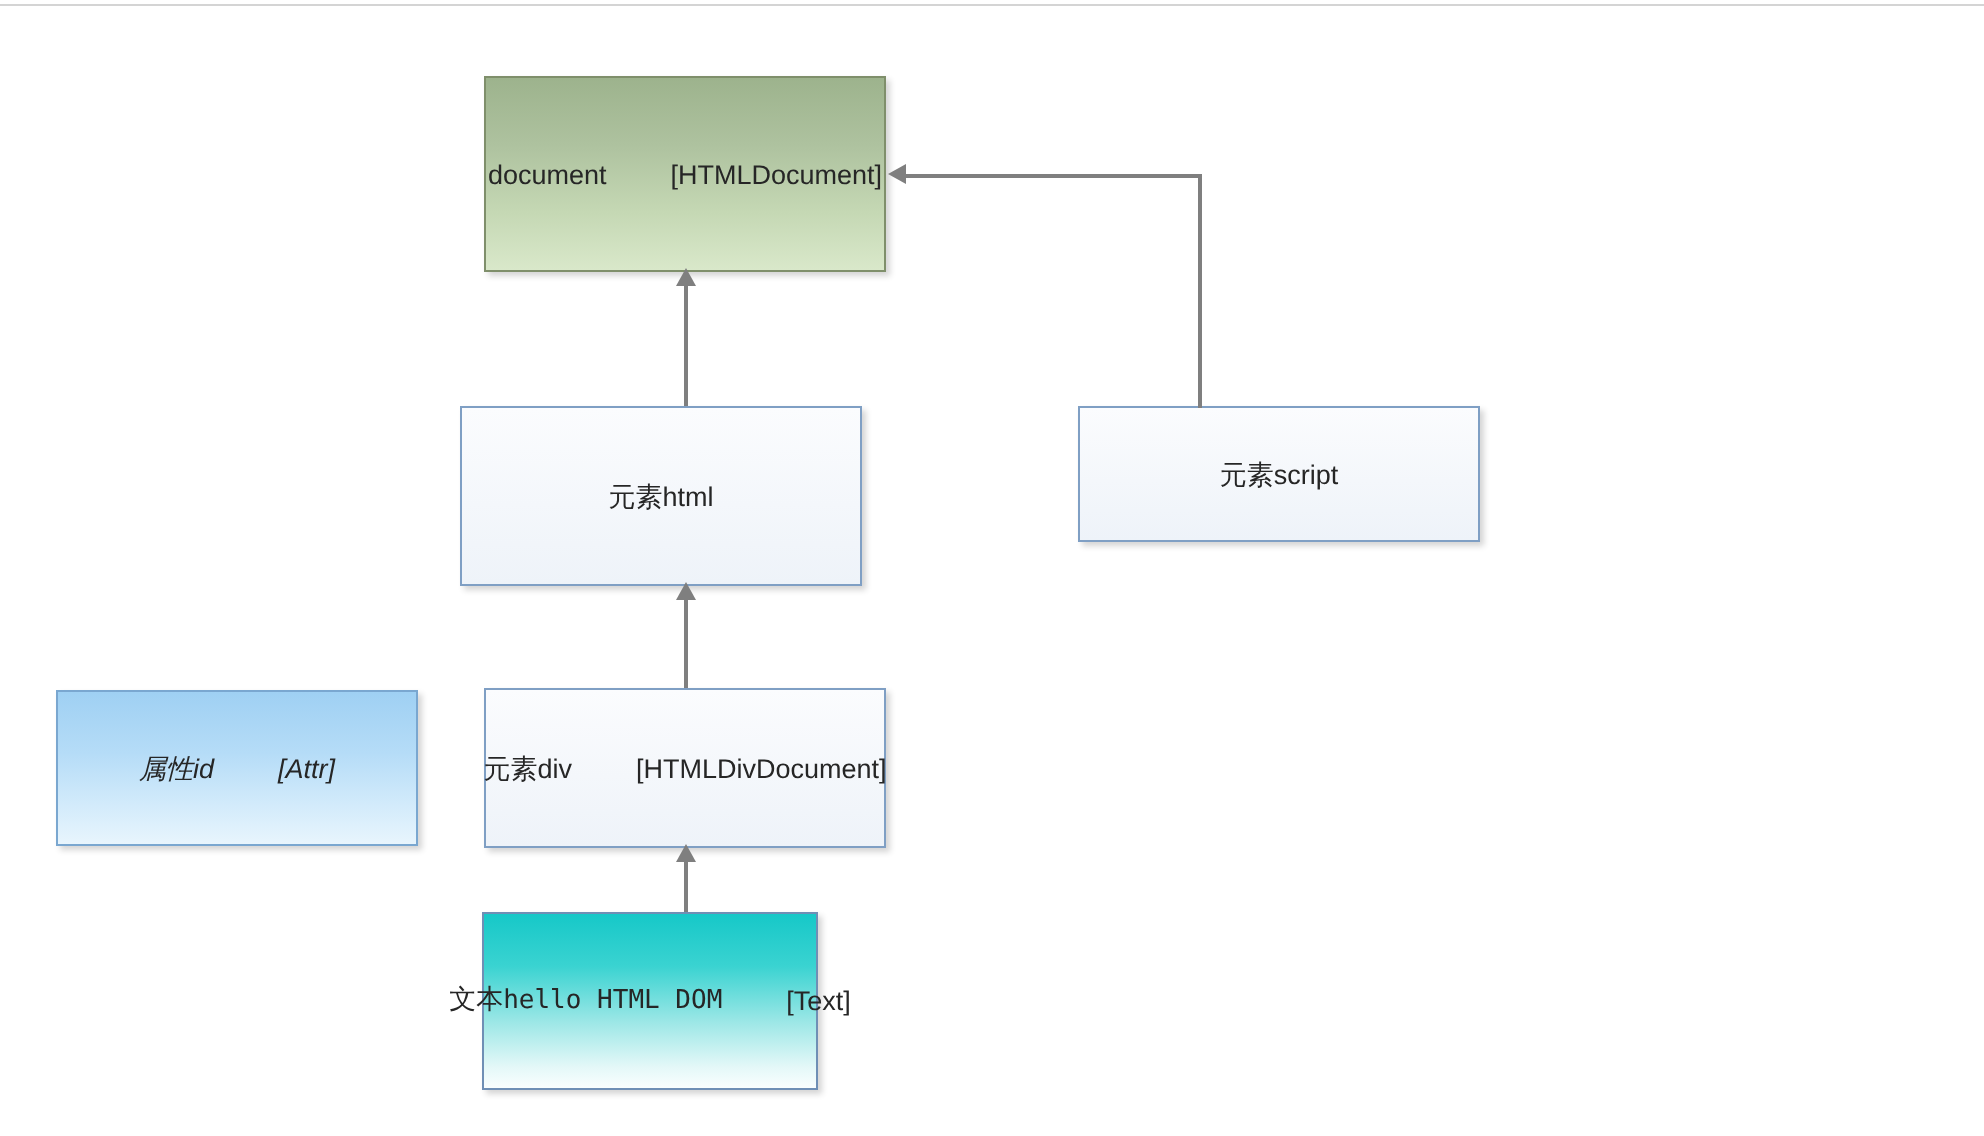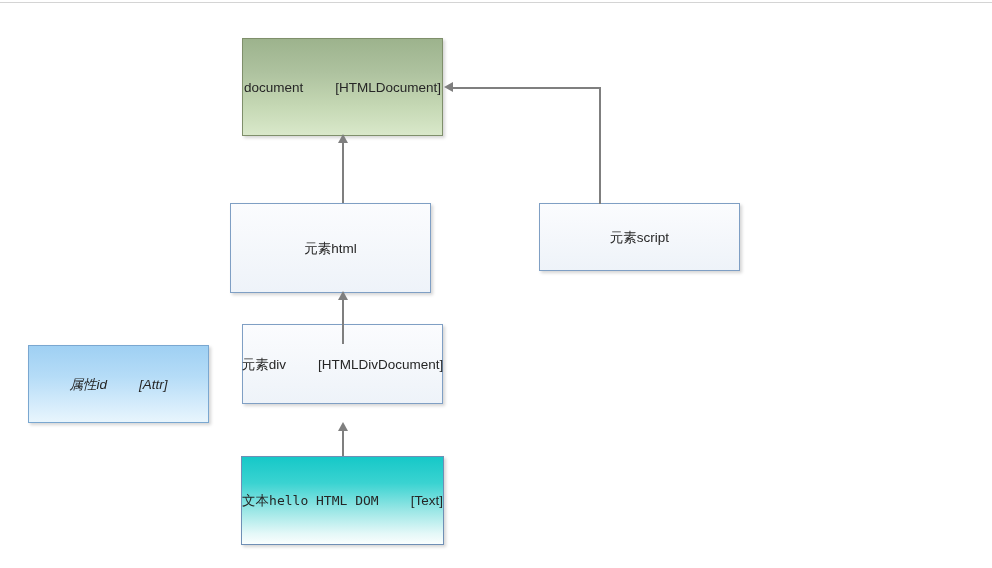--- a/index.html
+++ b/index.html
@@ -52,38 +52,38 @@
     background: linear-gradient(to bottom, #9db38d 0%, #aec29f 35%, #c5d8b4 70%, #d9e8ca 100%);
   }
 
   
   .node--element {
     border: 1px solid #7f9fc4;
     background: linear-gradient(to bottom, #fbfcfe 0%, #f4f7fb 55%, #eef3f9 100%);
   }
   .node--html   { left: 230px; top: 203px; width: 201px; height: 90px; }
   .node--script { left: 497px; top: 203px; width: 201px; height: 68px; margin-left: 42px; }
-  .node--div    { left: 242px; top: 324px; width: 201px; height: 80px; }
+  .node--div    { left: 242px; top: 344px; width: 201px; height: 80px; }
 
   
   .node--attr {
     left: 28px;
     top: 345px;
     width: 181px;
     height: 78px;
     border: 1px solid #7aa7d0;
     background: linear-gradient(to bottom, #9fd0f3 0%, #b5dcf7 40%, #d3ebfb 75%, #e8f5fd 100%);
     font-style: italic;
   }
 
   
   .node--text {
     left: 241px;
     top: 456px;
-    width: 203px;
+    width: 168px;
     height: 89px;
     border: 1px solid #6f8fb5;
     background: linear-gradient(to bottom, #16c8c8 0%, #3ad3d1 30%, #9ce7e6 62%, #e4f8f8 88%, #fafefe 100%);
   }
   .node--text .line1 {
     font-family: "DejaVu Sans Mono", "Liberation Mono", monospace;
     font-size: 13px;
   }
   .node--text .line1 .cjk {
     font-family: "DejaVu Sans", "Liberation Sans", sans-serif;

